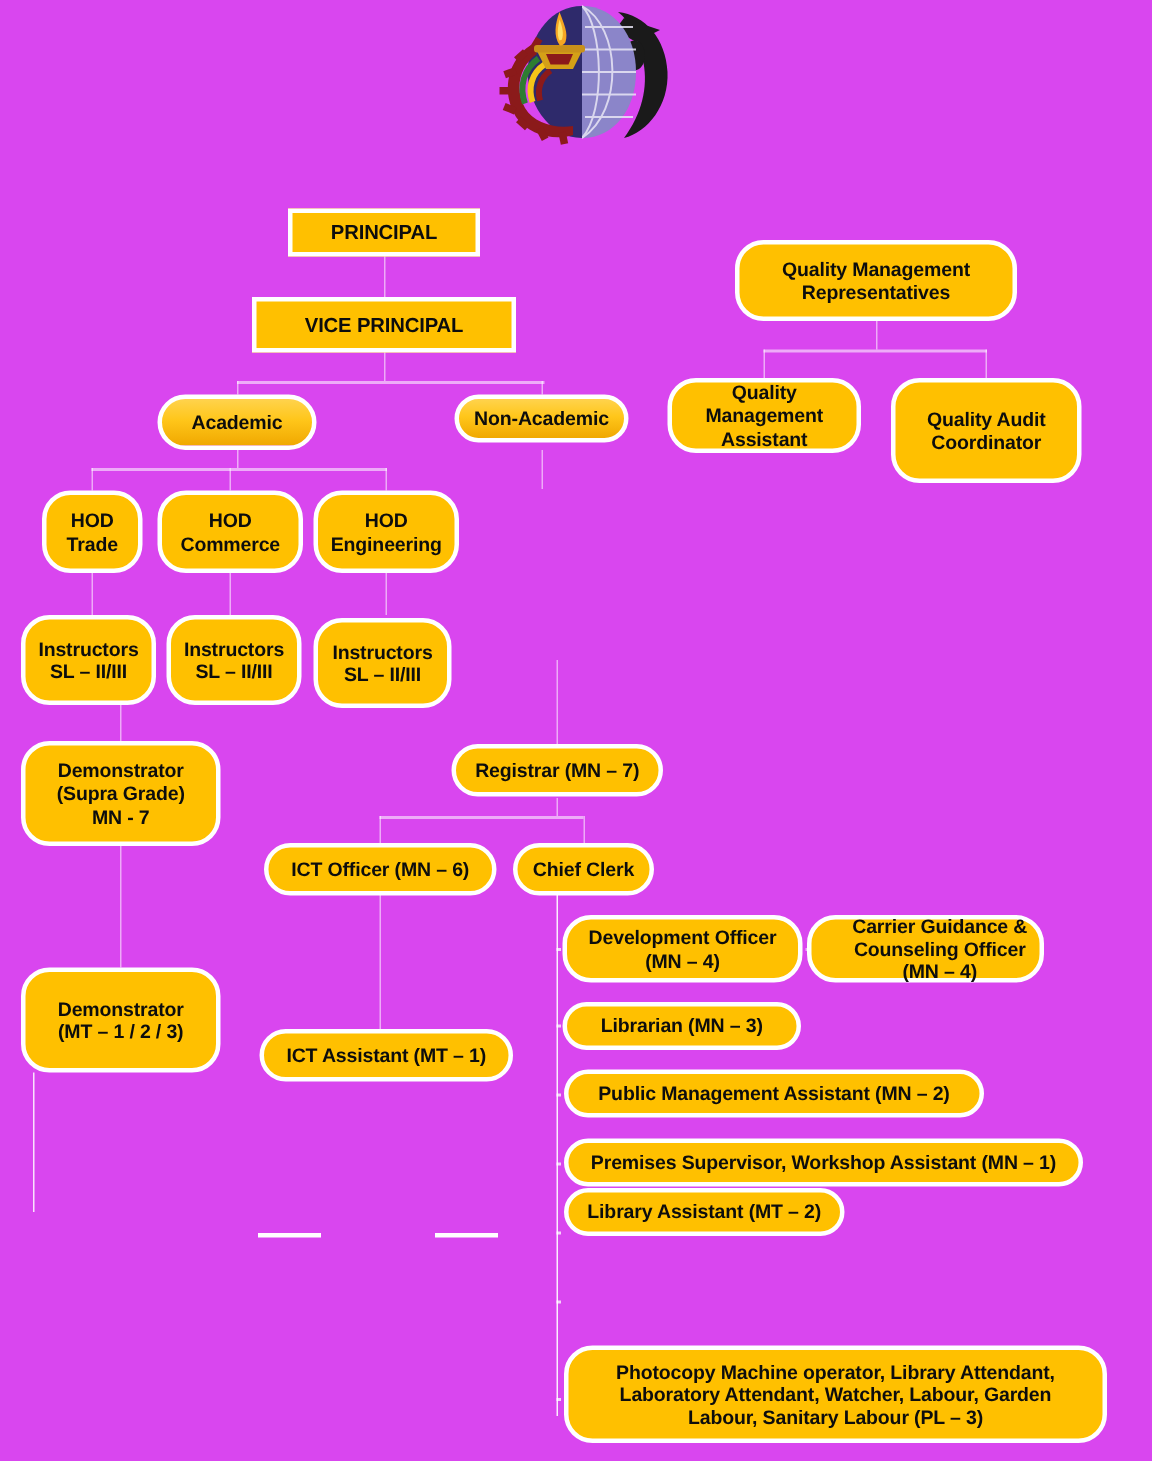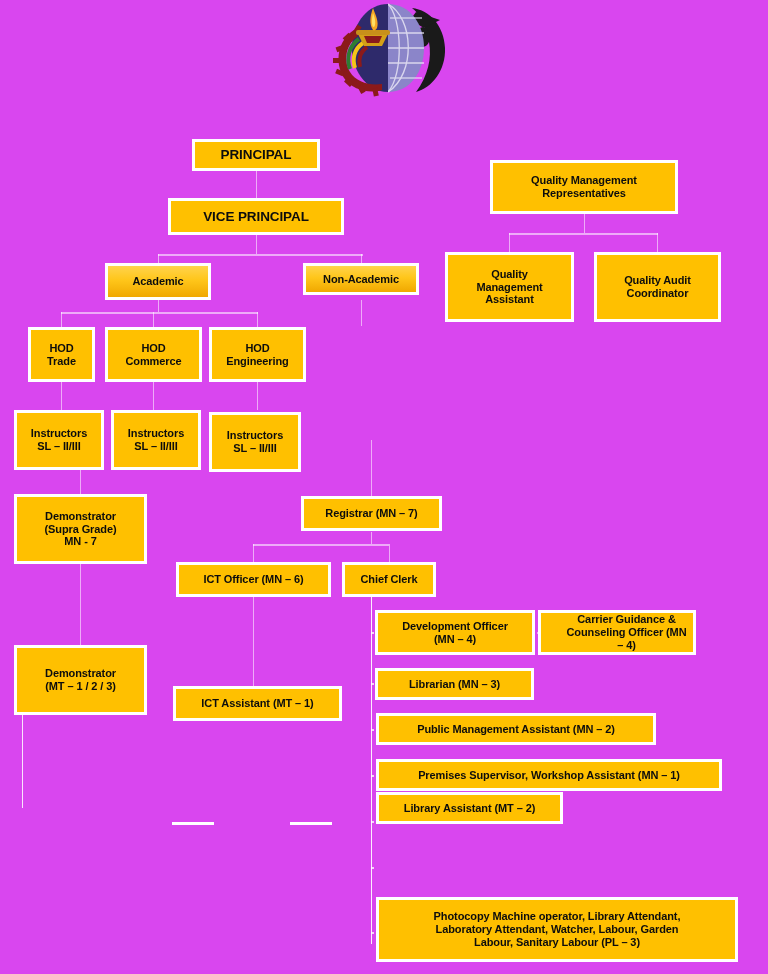--- a/index.html
+++ b/index.html
@@ -45,21 +45,21 @@
     letter-spacing: -0.1px;
     padding: 1px 4px;
     white-space: pre-line;
   }
   .node.grad {
     background: linear-gradient(to bottom, #FFD34D 0%, #FFC61A 45%, #F0A800 100%);
   }
 
   
   .fs-13 { font-size: 13.5px; }
-  .fs-12 { font-size: 11px; }
+  .fs-12 { font-size: 13px; border-radius: 19px; }
 
   
   .conn {
     position: absolute;
     background: #FFFFFF;
   }
   .conn.v { width: 1px; }
   .conn.h { height: 2px; }
   .conn.faint { background: rgba(255,255,255,0.55); }
   .tick {
@@ -176,21 +176,21 @@
 
   <div class="node fs-13" style="left:168px; top:198px; width:176px; height:37px;">VICE PRINCIPAL</div>
 
   <div class="node fs-12" style="left:490px; top:160px; width:188px; height:54px;">Quality Management
 Representatives</div>
 
   <div class="node grad fs-12" style="left:105px; top:263px; width:106px; height:37px;">Academic</div>
 
   <div class="node grad fs-12" style="left:303px; top:263px; width:116px; height:32px;">Non-Academic</div>
 
-  <div class="node fs-12" style="left:445px; top:252px; width:129px; height:70px;">Quality
+  <div class="node fs-12" style="left:445px; top:252px; width:129px; height:50px;">Quality
 Management
 Assistant</div>
 
   <div class="node fs-12" style="left:594px; top:252px; width:127px; height:70px;">Quality Audit
 Coordinator</div>
 
   <div class="node fs-12" style="left:28px; top:327px; width:67px; height:55px;">HOD
 Trade</div>
 
   <div class="node fs-12" style="left:105px; top:327px; width:97px; height:55px;">HOD

